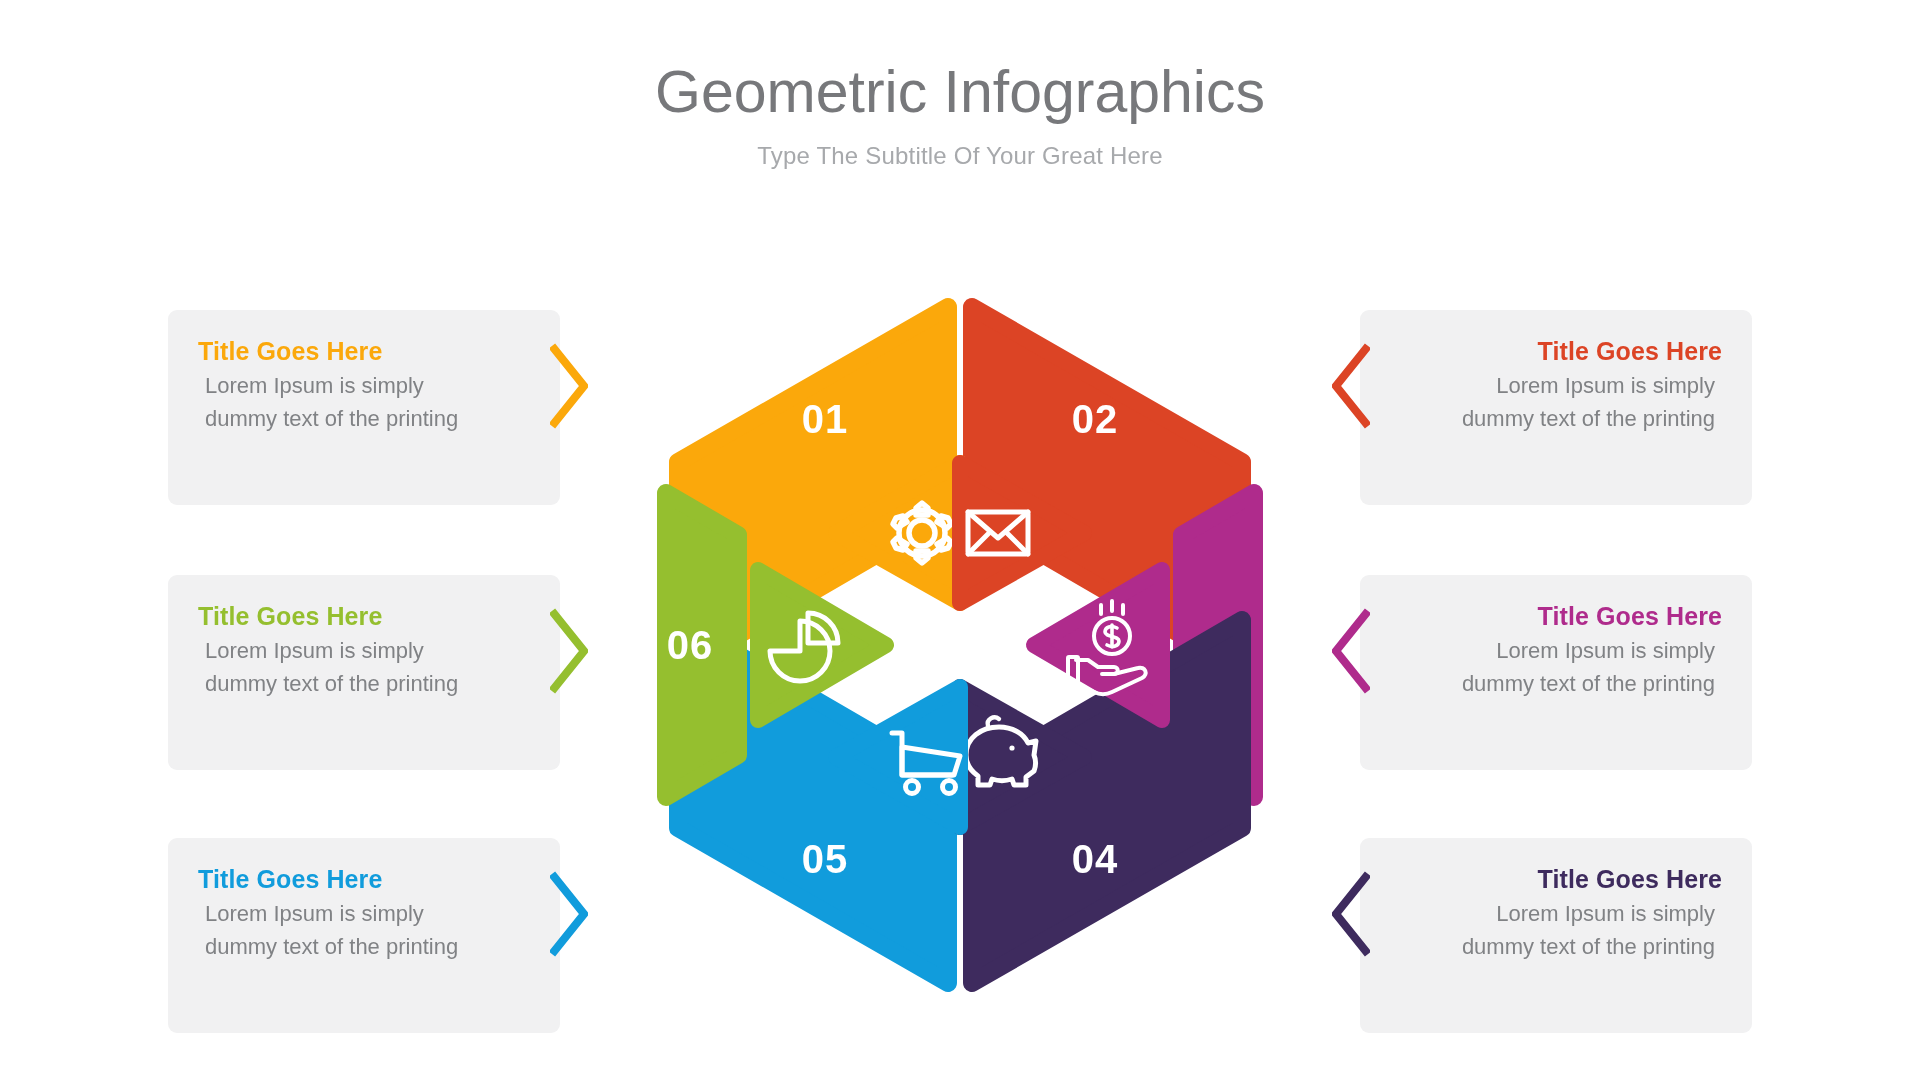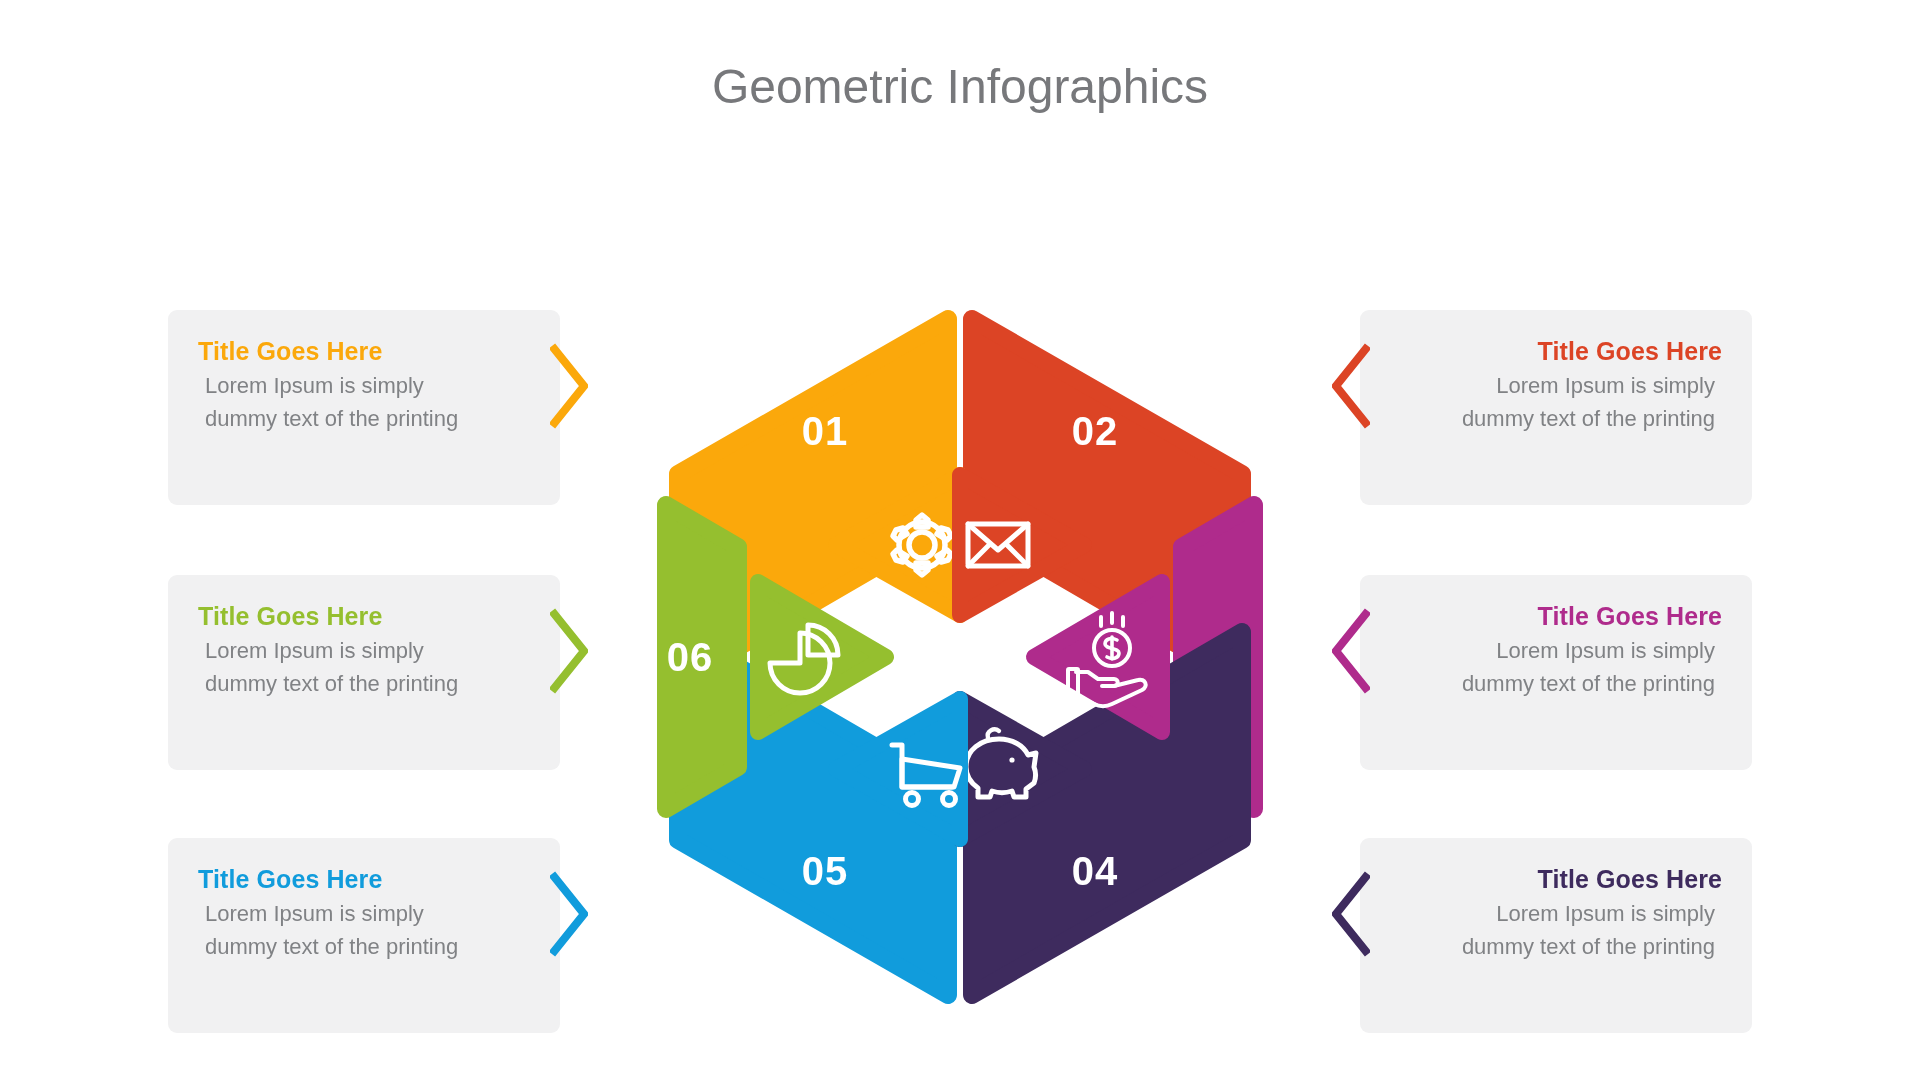--- a/index.html
+++ b/index.html
@@ -19,21 +19,21 @@
   .header {
     position: absolute;
     top: 0;
     left: 0;
     width: 1920px;
     text-align: center;
     padding-top: 62px;
   }
   .main-title {
     font-family: "Liberation Sans", sans-serif;
-    font-size: 48px;
+    font-size: 59px;
     font-weight: 400;
     color: #77787b;
     letter-spacing: 0px;
     line-height: 1.05;
     margin: 0;
   }
   .main-subtitle {
     font-family: "Liberation Sans", sans-serif;
     font-size: 24px;
     font-weight: 400;
@@ -85,39 +85,40 @@
     width: 38px;
     height: 88px;
   }
   .callout.left .chevron { left: 382px; }
   .callout.right .chevron { right: 382px; }
 
   
   .hex-stage {
     position: absolute;
     left: 630px;
-    top: 297px;
+    top: 285px;
     width: 660px;
     height: 720px;
   }
   .hex-svg { display: block; width: 660px; height: 720px; }
 
   .seg-number {
     font-family: "Liberation Sans", sans-serif;
     font-size: 40px;
     font-weight: bold;
     fill: #ffffff;
     letter-spacing: 1px;
   }
 </style>
 </head>
 <body>
 
 <div class="header">
   <h1 class="main-title">Geometric Infographics</h1>
+  <p class="main-subtitle">Type The Subtitle Of Your Great Here</p>
 </div>
 
 <div class="callout left" style="left:168px; top:310px;">
   <div class="callout-box">
     <p class="callout-title" style="color:#FBA80B;">Title Goes Here</p>
     <p class="callout-desc">Lorem Ipsum is simply</p>
     <p class="callout-desc">dummy text of the printing</p>
   </div>
   <svg class="chevron" viewBox="0 0 38 88">
     <polyline points="2,4 34,44 2,84" fill="none" stroke="#FBA80B" stroke-width="8" stroke-linejoin="miter" stroke-linecap="butt"></polyline>

